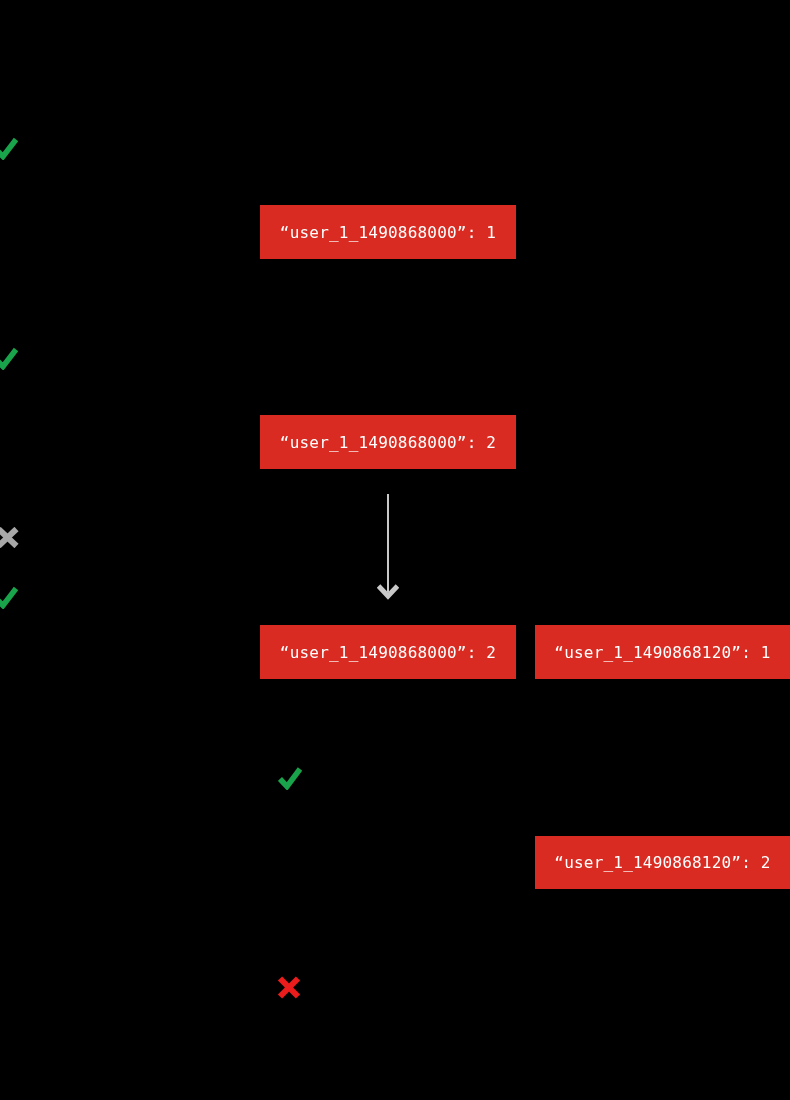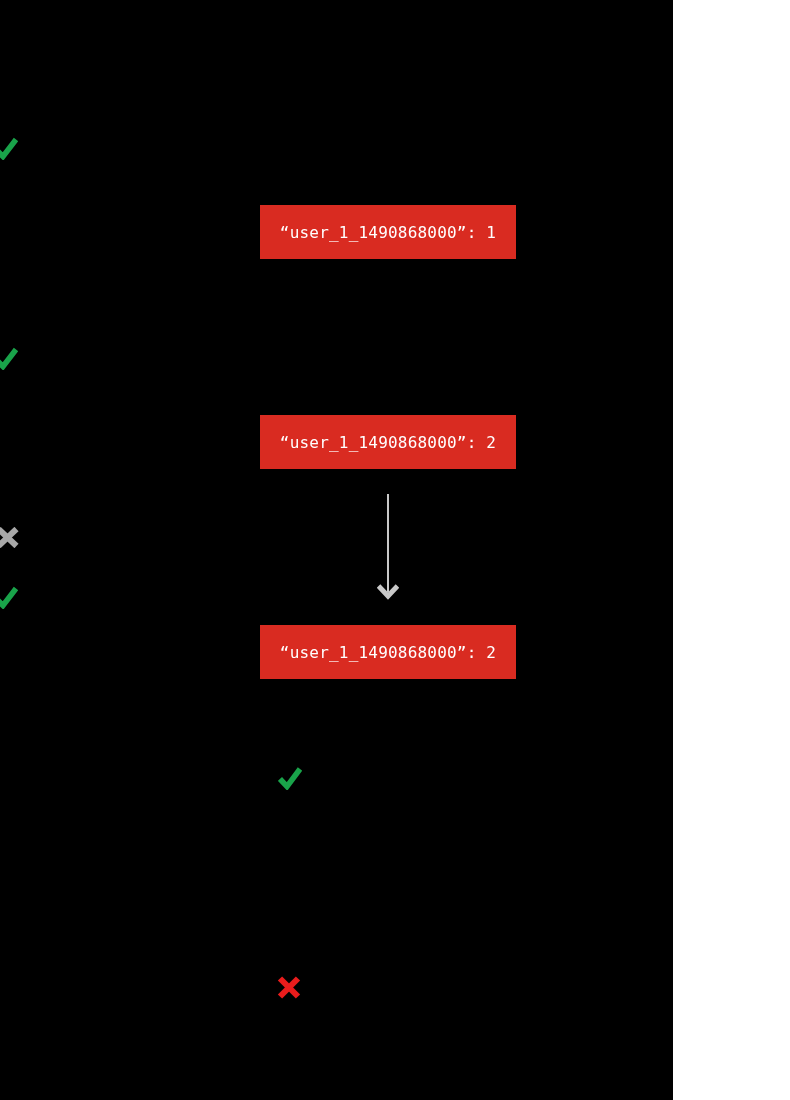--- a/index.html
+++ b/index.html
@@ -4,25 +4,24 @@
 <style>
   html, body {
     margin: 0;
     padding: 0;
   }
   body {
     font-family: "DejaVu Sans Mono", "Liberation Mono", monospace;
   }
   .stage {
     position: relative;
-    width: 652px;
+    width: 790px;
     height: 1100px;
     background: var(--background, #000);
     overflow: hidden;
-    padding-left: 21px;
   }
   .kbox {
     position: absolute;
     height: 54px;
     background: var(--box-red, #d92b21);
     color: var(--box-text, #fff);
     display: flex;
     align-items: center;
     justify-content: center;
     font-size: 16px;
@@ -82,27 +81,33 @@
 
   <svg class="arrow" style="left:377px; top:492px" width="22" height="112" viewBox="0 0 22 112">
     <path d="M11 2 L11 100" stroke="currentColor" stroke-width="2" fill="none"></path>
     <path d="M1.5 94 L11 104 L20.5 94" stroke="currentColor" stroke-width="5" fill="none"></path>
   </svg>
 
   <div class="kbox col-left" style="top:625px">
     <span>“user_1_1490868000”: 2</span>
   </div>
 
+  <div class="kbox col-right" style="top:625px">
+    <span>“user_1_1490868120”: 1</span>
+  </div>
 
   <span class="marker check" style="left:278px; top:766px">
     <svg width="24" height="24" viewBox="0 0 24 24" fill="none" stroke="currentColor" stroke-width="5.5">
       <path d="M2 13 L9 20.5 L22 3"></path>
     </svg>
   </span>
 
+  <div class="kbox col-right" style="top:836px; height:53px">
+    <span>“user_1_1490868120”: 2</span>
+  </div>
 
   <span class="marker cross-red" style="left:277px; top:976px">
     <svg width="24" height="23" viewBox="0 0 24 23" fill="none" stroke="currentColor" stroke-width="6">
       <path d="M3 2.5 L21 20.5"></path>
       <path d="M21 2.5 L3 20.5"></path>
     </svg>
   </span>
 
 
 </div>

